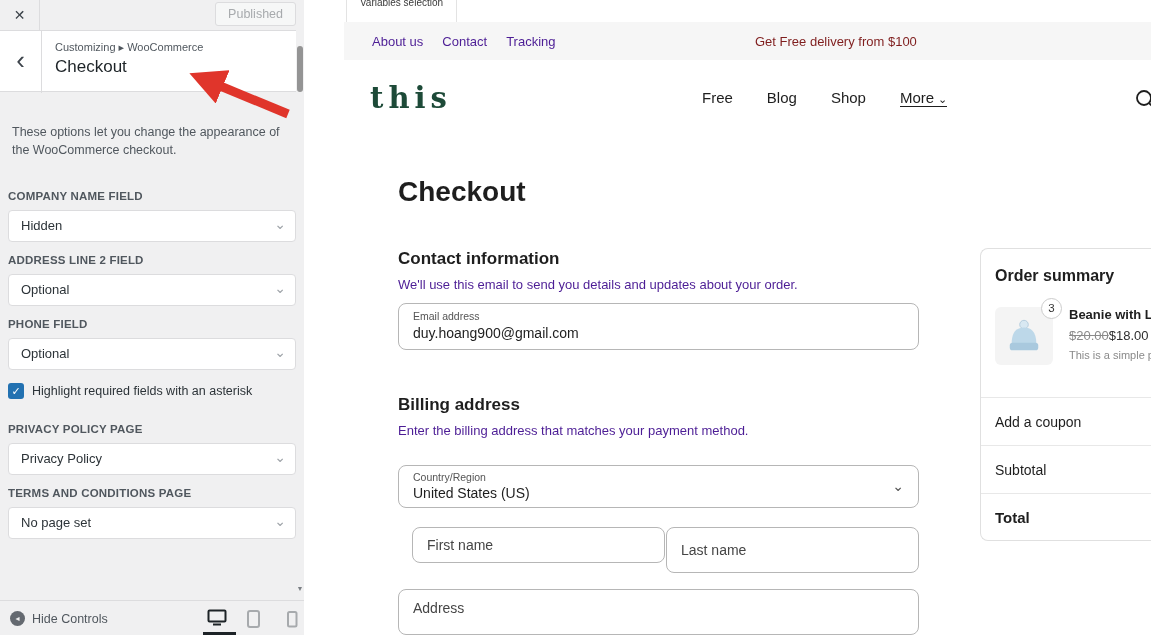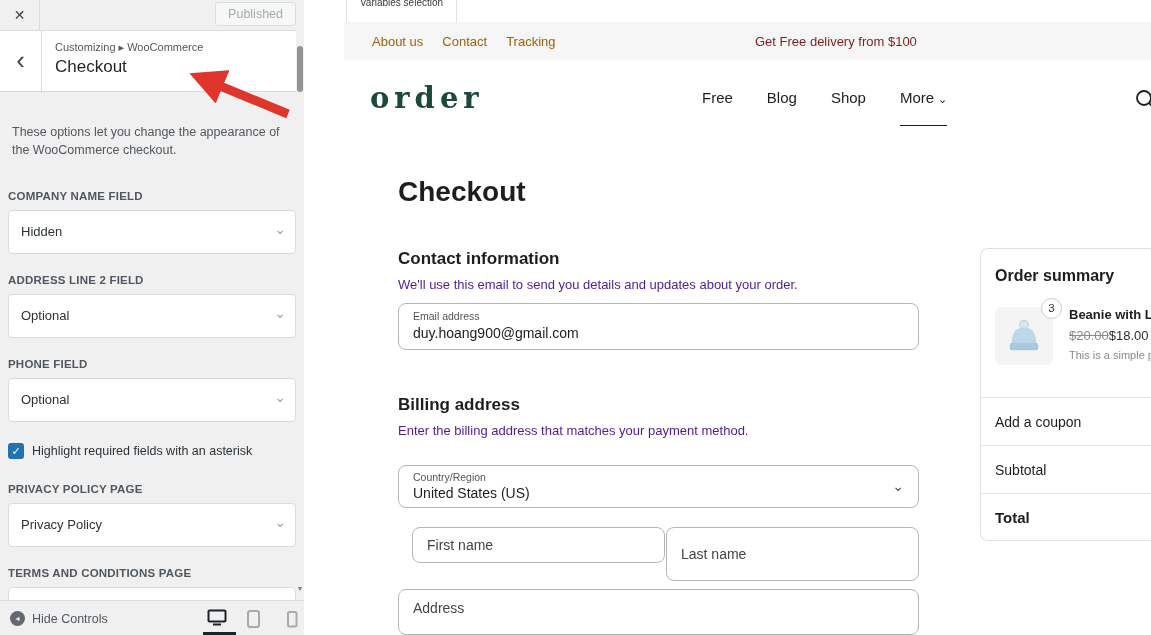--- a/index.html
+++ b/index.html
@@ -34,27 +34,27 @@
   .back-btn {
     position:absolute; left:0; top:0; width:42px; height:62px;
     border-right:1px solid #dcdcde; display:flex; align-items:center; justify-content:center;
     color:#3c434a; font-size:26px; cursor:pointer; padding-bottom:4px;
   }
   .crumb { position:absolute; left:55px; top:10px; font-size:11px; color:#50575e; }
   .panel-title { position:absolute; left:55px; top:26px; font-size:17px; color:#1d2327; }
 
   .cz-body { padding:0 8px; }
   .cz-desc { margin:32px 4px 30px 4px; font-size:12.5px; line-height:1.42; color:#50575e; }
-  .ctrl { margin-bottom:20px; }
+  .ctrl { margin-bottom:12px; }
   .ctrl-label {
     display:block; font-size:11.5px; font-weight:600; color:#50575e;
     margin-bottom:8px; letter-spacing:.2px;
   }
   .wp-select {
-    position:relative; height:44px; background:#fff; border:1px solid #dcdcde;
+    position:relative; height:32px; background:#fff; border:1px solid #dcdcde;
     border-radius:4px; display:flex; align-items:center; padding:0 26px 0 12px;
     font-size:13px; color:#2c3338; cursor:pointer;
   }
   .wp-select .chev {
     position:absolute; right:9px; top:45%; transform:translateY(-50%);
     color:#a0a5aa; font-size:14px; line-height:1;
   }
   .cb-row { display:flex; align-items:flex-start; gap:8px; margin:0 0 24px 0; }
   .cb-box {
     width:16px; height:16px; flex:0 0 16px; border-radius:3px;
@@ -101,34 +101,34 @@
   .pv-tab {
     position:absolute; left:2px; top:0; width:111px; height:27px;
     background:#fff; border:1px solid #e3e3e3; border-top:none;
     overflow:hidden; text-align:center; cursor:pointer;
   }
   .pv-tab span { display:block; font-size:10px; color:#3a3a3a; margin-top:-3px; }
 
   .announce { position:absolute; left:0; top:22px; width:807px; height:38px; background:#f6f6f6; }
   .announce-links {
     position:absolute; left:28px; top:0; height:38px;
-    display:flex; align-items:center; gap:19px; font-size:13px; color:#a16207;
+    display:flex; align-items:center; gap:19px; font-size:13px; color:#4c1d95;
   }
   .announce-links span { cursor:pointer; }
   .announce-promo { position:absolute; left:411px; top:0; height:38px; display:flex; align-items:center; font-size:13px; color:#7f1d1d; }
 
   .site-header { position:absolute; left:0; top:60px; width:807px; height:76px; background:#fff; }
   .logo {
     position:absolute; left:26px; top:21px;
     font-family:"DejaVu Serif", serif; font-weight:700; font-size:29px;
     color:#1d4a38; letter-spacing:5px; cursor:pointer;
   }
   .site-nav { position:absolute; left:358px; top:29px; display:flex; gap:34px; font-size:15px; color:#1e1e1e; }
   .site-nav .nav-item { cursor:pointer; }
-  .nav-more { cursor:pointer; padding-bottom:19px; border-bottom:1.5px solid #1e1e1e; }
+  .nav-more { cursor:pointer; padding-bottom:0; border-bottom:1.5px solid #1e1e1e; }
   .nav-more .mchev { font-size:11px; margin-left:4px; }
   .search-btn { position:absolute; left:791px; top:29px; cursor:pointer; }
 
   .pv-h1 { position:absolute; left:54px; top:176px; font-size:28px; font-weight:600; color:#1e1e1e; }
   .sec-h { position:absolute; font-size:17px; font-weight:700; color:#1e1e1e; }
   .sec-d { position:absolute; font-size:13px; color:#4c1d95; }
 
   .field-box {
     position:absolute; background:#fff; border:1px solid #b6b6b6; border-radius:8px;
     padding:6px 14px; cursor:text;
@@ -283,21 +283,21 @@
   <div class="announce">
     <div class="announce-links">
       <span>About us</span>
       <span>Contact</span>
       <span>Tracking</span>
     </div>
     <div class="announce-promo">Get Free delivery from $100</div>
   </div>
 
   <div class="site-header">
-    <div class="logo">order</div>
+    <div class="logo">this</div>
     <div class="site-nav">
       <span class="nav-item">Free</span>
       <span class="nav-item">Blog</span>
       <span class="nav-item">Shop</span>
       <span class="nav-more">
         <span>More</span><span class="mchev">⌄</span>
       </span>
     </div>
     <div class="search-btn">
       <svg width="20" height="20">
@@ -322,21 +322,21 @@
 
   <div class="field-box" style="left:54px; top:465px; width:521px; height:43px; padding-top:5px;">
     <div class="f-label">Country/Region</div>
     <div class="f-value" style="margin-top:2px;">United States (US)</div>
     <span class="country-chev">⌄</span>
   </div>
 
   <div class="field-box single-line" style="left:68px; top:527px; width:253px; height:36px;">
     <span class="f-placeholder">First name</span>
   </div>
-  <div class="field-box single-line" style="left:322px; top:527px; width:253px; height:54px;">
+  <div class="field-box single-line" style="left:322px; top:527px; width:253px; height:46px;">
     <span class="f-placeholder">Last name</span>
   </div>
 
   <div class="field-box" style="left:54px; top:589px; width:521px; height:46px; padding-top:9px;">
     <span class="f-placeholder">Address</span>
   </div>
 
   <div class="order-card">
     <div class="os-title">Order summary</div>
 

